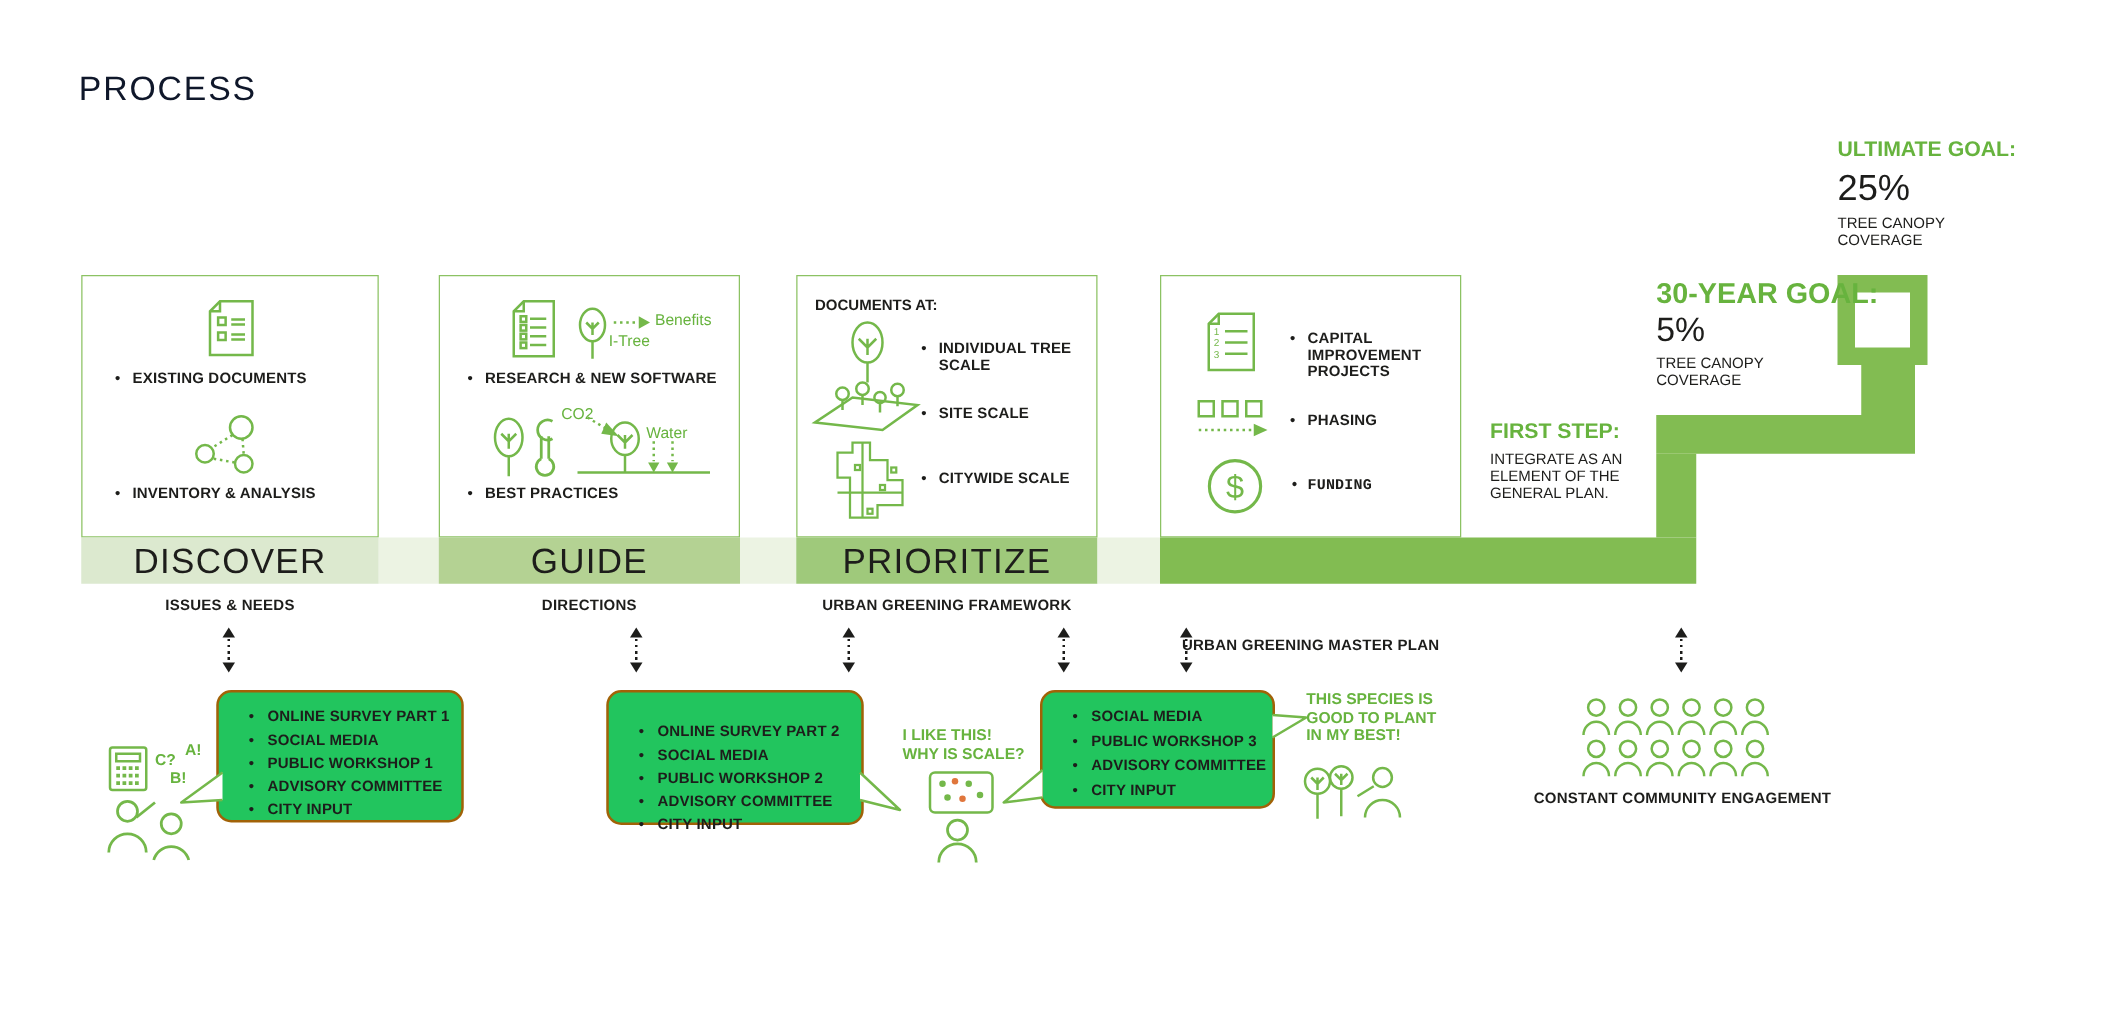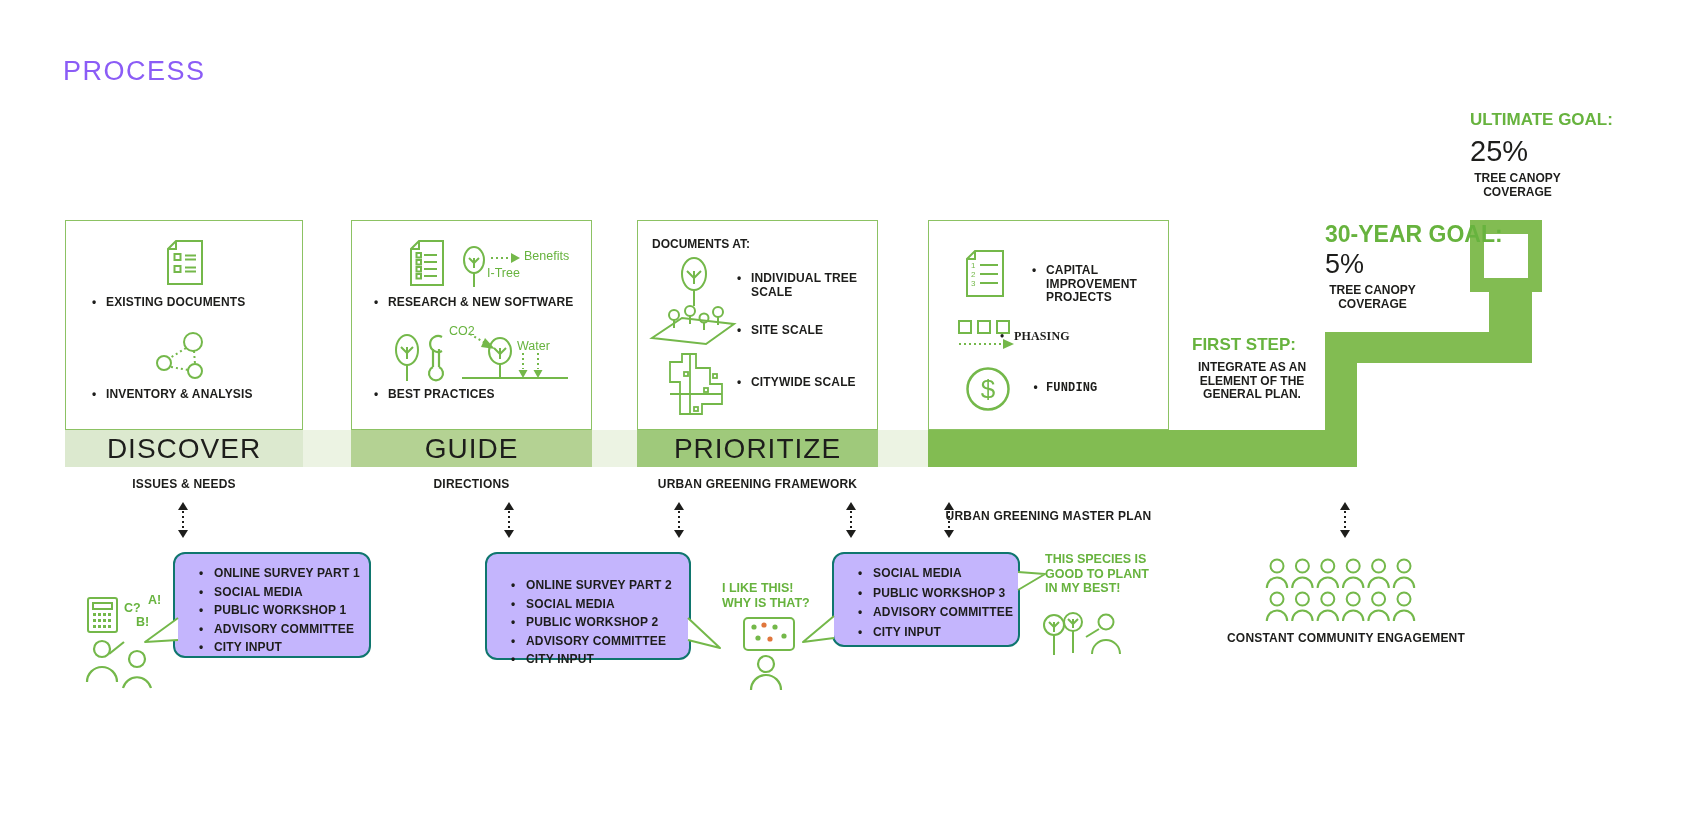--- a/index.html
+++ b/index.html
@@ -1,40 +1,40 @@
 <!DOCTYPE html>
 <html><head>
 <meta charset="utf-8">
 <style>
   html,body{margin:0;padding:0;background:#fff;}
   #canvas{position:relative;width:1700px;height:829px;background:#fff;overflow:hidden;
           font-family:"Liberation Sans", sans-serif;color:#1d1d1b;}
   .abs{position:absolute;}
-  .proc-title{font-size:27px;letter-spacing:1.5px;color:#8b5cf6;}
+  .proc-title{font-size:27px;letter-spacing:1.5px;color:#0f172a;}
   .phase-box{position:absolute;top:220px;height:210px;border:1px solid #8cc263;background:#fff;box-sizing:border-box;}
   .band{position:absolute;top:430px;height:37px;}
   .band-title{position:absolute;top:430px;height:37px;line-height:37px;text-align:center;
               font-size:28px;letter-spacing:1px;color:#1d1d1b;}
   .subtitle{position:absolute;top:477px;height:14px;text-align:center;font-size:12px;font-weight:bold;letter-spacing:.2px;}
   .li{position:absolute;font-size:12px;font-weight:bold;letter-spacing:.15px;line-height:13.5px;padding-left:18px;}
   .li::before{content:"•";position:absolute;left:4px;top:0;}
   .greentxt{color:#67b33e;font-weight:bold;}
   .annot{position:absolute;font-size:12.5px;color:#67b33e;}
   .stair{position:absolute;background:#82bc52;}
   .goal-square{position:absolute;left:1470px;top:220px;width:72px;height:72px;box-sizing:border-box;
                border:14px solid #82bc52;background:#fff;}
   .big-val{font-size:27px;color:#1d1d1b;}
-  .cap{font-size:12px;font-weight:bold;line-height:13.5px;text-align:center;}
+  .cap{font-size:12px;font-weight:normal;line-height:13.5px;}
   .varrow{position:absolute;top:502px;width:12px;height:36px;}
   .varrow::before,.varrow::after{content:"";position:absolute;left:1px;border-left:5px solid transparent;border-right:5px solid transparent;}
   .varrow::before{top:0;border-bottom:8px solid #1d1d1b;}
   .varrow::after{bottom:0;border-top:8px solid #1d1d1b;}
   .varrow .dots{position:absolute;left:5px;top:9px;height:18px;width:2px;
     background-image:repeating-linear-gradient(to bottom,#1d1d1b 0 2px,transparent 2px 5px);}
-  .bubble{position:absolute;background:#c4b5fd;border:2px solid #0f766e;border-radius:12px;box-sizing:border-box;}
+  .bubble{position:absolute;background:#22c55e;border:2px solid #a16207;border-radius:12px;box-sizing:border-box;}
   .bubble .bi{position:relative;font-size:12px;font-weight:bold;letter-spacing:.15px;padding-left:17px;margin-bottom:4.6px;white-space:nowrap;}
   .bubble .bi::before{content:"•";position:absolute;left:2px;top:0;}
   .tail{position:absolute;overflow:visible;}
   svg{display:block;overflow:visible;}
   .quote{position:absolute;font-size:12.5px;font-weight:bold;color:#67b33e;line-height:14.5px;}
 </style>
 </head>
 <body>
 
 <div id="canvas">
@@ -198,21 +198,21 @@
   <div class="li" style="left:1028px;top:264px;width:105px;">CAPITAL IMPROVEMENT PROJECTS</div>
   <svg class="abs" style="left:958px;top:320px;" width="58" height="32">
     <g stroke="#74b84a" stroke-width="2" fill="none">
       <rect x="1" y="1" width="12" height="12"></rect>
       <rect x="20" y="1" width="12" height="12"></rect>
       <rect x="39" y="1" width="12" height="12"></rect>
       <path d="M1 24 H44" stroke-dasharray="2 3"></path>
     </g>
     <polygon points="45,19 56,24 45,29" fill="#74b84a"></polygon>
   </svg>
-  <div class="li" style="left:996px;top:330px;width:120px;font-family:Liberation Serif, serif;">PHASING</div>
+  <div class="li" style="left:1028px;top:330px;width:120px;">PHASING</div>
   <svg class="abs" style="left:965px;top:366px;" width="46" height="46">
     <circle cx="23" cy="23" r="20.5" stroke="#74b84a" stroke-width="2.5" fill="none"></circle>
     <text x="23" y="32" text-anchor="middle" font-size="26" fill="#74b84a" font-family="Liberation Sans, sans-serif">$</text>
   </svg>
   <div class="li" style="left:1028px;top:382px;width:120px;font-family:Liberation Mono, monospace;">FUNDING</div>
 
   <div class="band" style="left:65px;width:238px;background:#dce9cf;"></div>
   <div class="band" style="left:303px;width:48px;background:#ecf3e3;"></div>
   <div class="band" style="left:351px;width:241px;background:#b4d293;"></div>
   <div class="band" style="left:592px;width:45px;background:#ecf3e3;"></div>
@@ -327,21 +327,21 @@
       <circle cx="20" cy="13" r="8"></circle>
       <path d="M27 18 L42 6"></path>
       <path d="M5 46 A15 15 0 0 1 35 46"></path>
       <circle cx="55" cy="23" r="8"></circle>
       <path d="M41 52 A14.5 14.5 0 0 1 69 52"></path>
     </g>
   </svg>
 
   <div class="quote" style="left:722px;top:581px;">
     <div>I LIKE THIS!</div>
-    <div>WHY IS THAT?</div>
+    <div>WHY IS SCALE?</div>
   </div>
   <svg class="abs" style="left:742px;top:616px;" width="62" height="76">
     <g stroke="#74b84a" stroke-width="2" fill="none">
       <rect x="2" y="2" width="50" height="32" rx="4"></rect>
     </g>
     <g>
       <circle cx="12" cy="11" r="2.6" fill="#74b84a"></circle>
       <circle cx="22" cy="9" r="2.6" fill="#e0763c"></circle>
       <circle cx="33" cy="11" r="2.6" fill="#74b84a"></circle>
       <circle cx="16" cy="22" r="2.6" fill="#74b84a"></circle>

